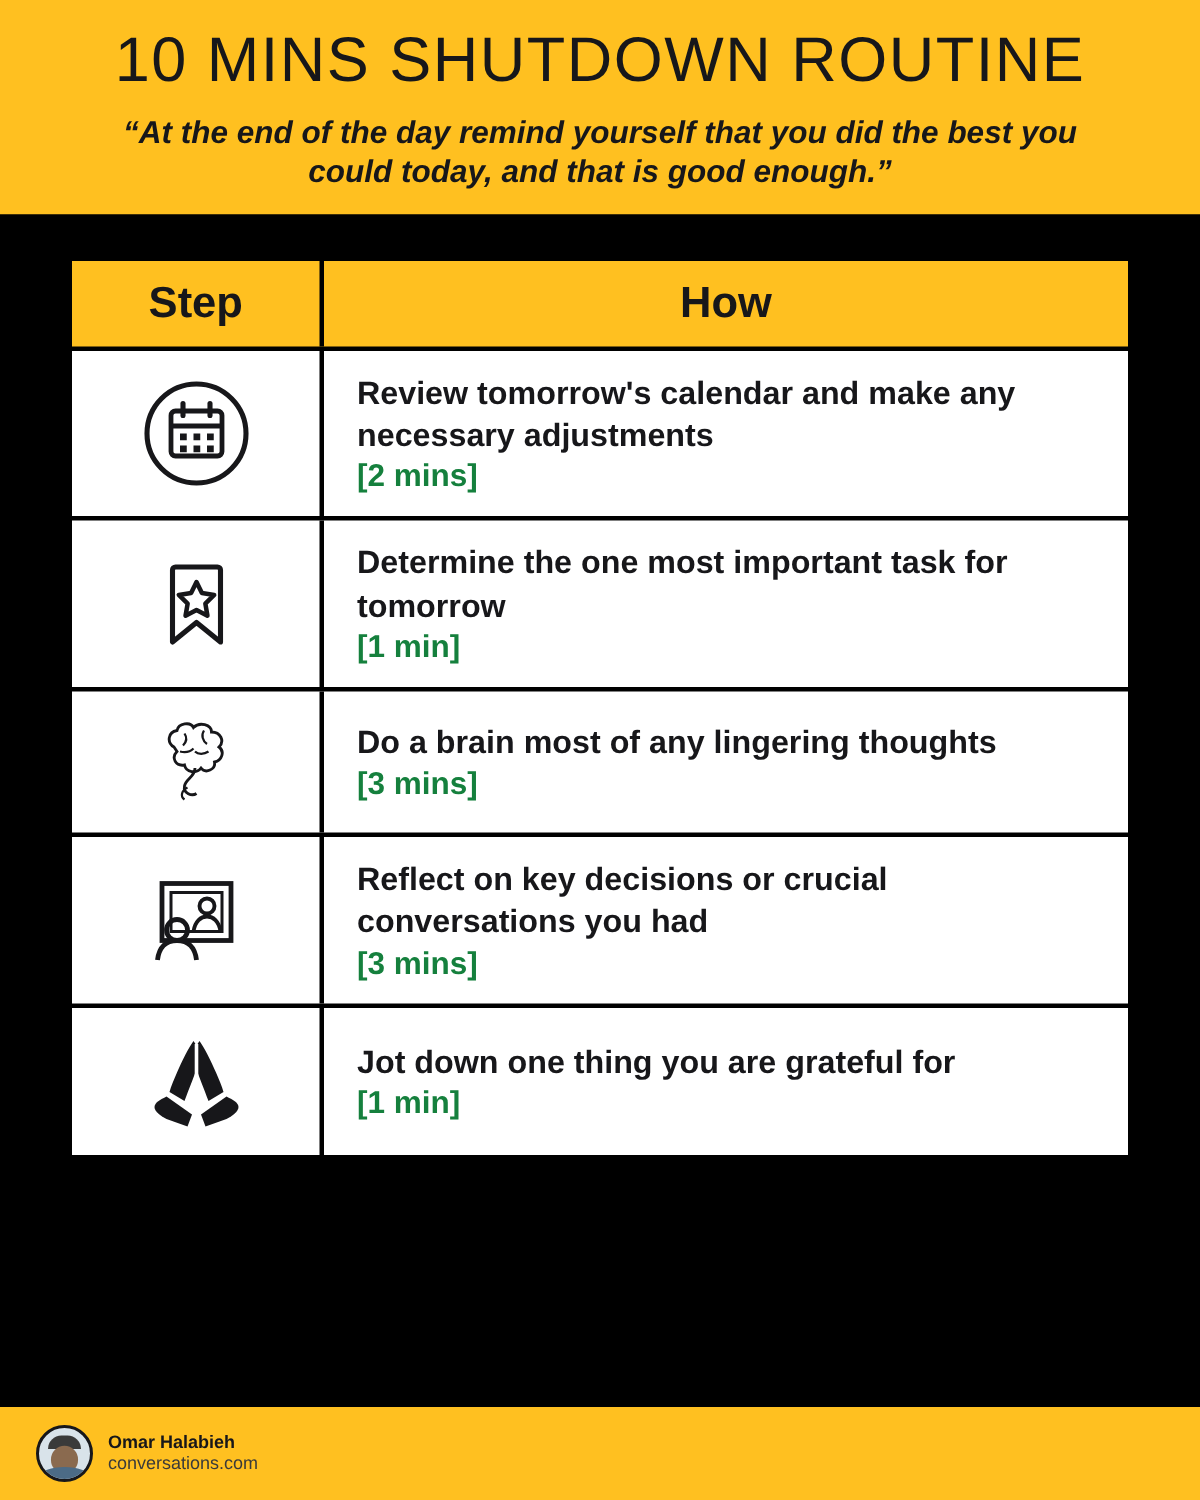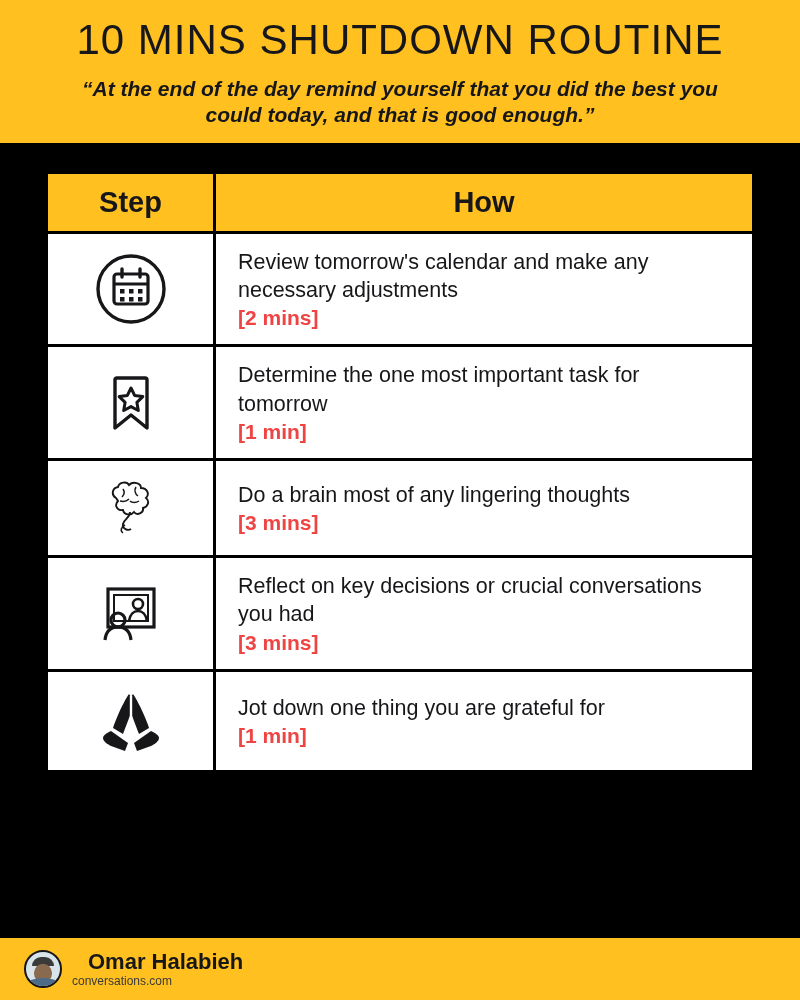--- a/index.html
+++ b/index.html
@@ -76,28 +76,28 @@
     width: 168px;
     border-right: 3px solid #000;
     text-align: center;
     padding: 10px 0;
   }
   .row .cell-how {
     padding: 14px 18px 14px 22px;
   }
   .how-text {
     font-size: 21.5px;
-    font-weight: normal;
+    font-weight: bold;
     color: #17171a;
     line-height: 1.32;
   }
   .how-dur {
     font-size: 21px;
     font-weight: bold;
-    color: #ef4444;
+    color: #15803d;
     margin-top: 2px;
   }
   .icon-svg { display: block; margin: 0 auto; }
 
   
   .footer {
     height: 62px;
     background: #FFC020;
     display: flex;
     align-items: center;
@@ -131,21 +131,21 @@
   }
   .avatar .shoulders {
     position: absolute;
     left: 50%; bottom: -6px;
     transform: translateX(-50%);
     width: 34px; height: 14px;
     border-radius: 50% 50% 0 0;
     background: #4c6b86;
   }
   .brand { line-height: 1.15; }
-  .brand-name { font-size: 22px; font-weight: bold; color: #17171a; margin-left: 16px; }
+  .brand-name { font-size: 12px; font-weight: bold; color: #17171a; }
   .brand-site { font-size: 12px; color: #3a3a3a; }
   .footer-right {
     margin-left: auto;
     display: flex;
     align-items: center;
     gap: 12px;
   }
   .cta {
     font-size: 15.5px;
     color: #17171a;

